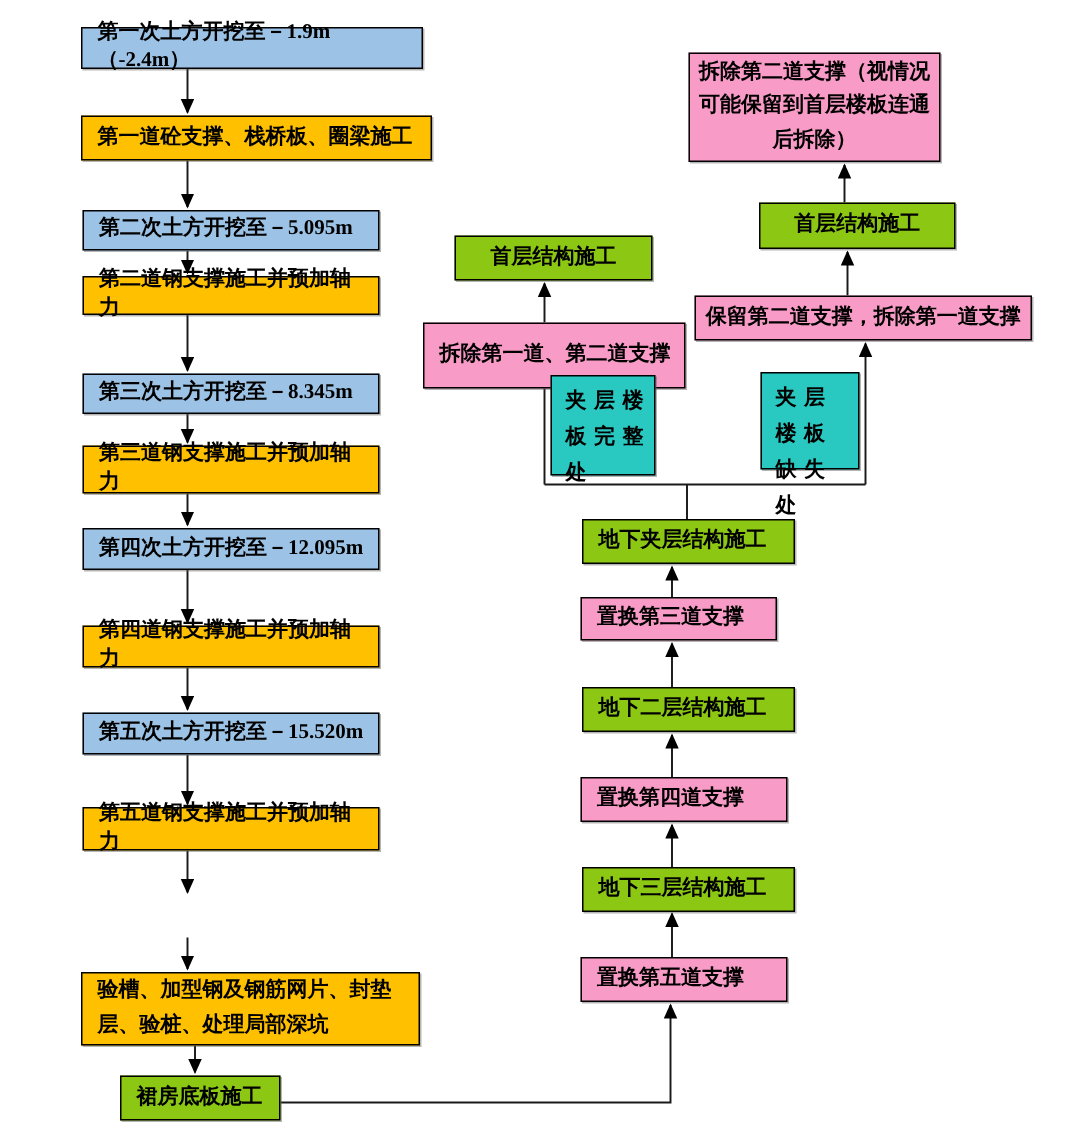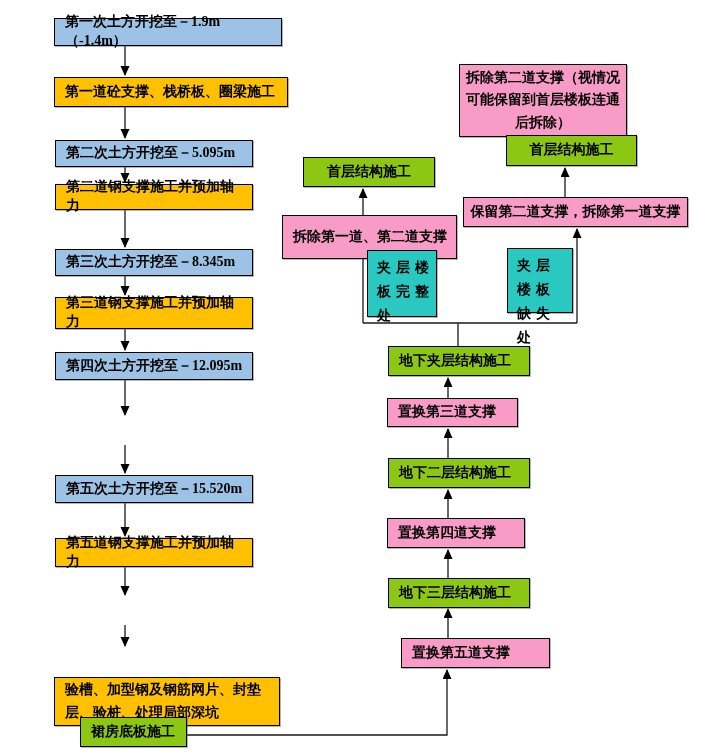--- a/index.html
+++ b/index.html
@@ -30,21 +30,21 @@
   .structure{background:#8CC714;}
   .replace{background:#F89BC6;}
   .condition{
     background:#29C9C2;
     letter-spacing:5px;
     line-height:1.72;
     align-items:flex-start;
     padding:5px 0 0 9px;
   }
   .center{justify-content:center;text-align:center;padding:0 5px;}
-  .multiline{line-height:1.6;margin-top:29px;}
+  .multiline{line-height:1.6;}
 </style>
 </head>
 <body>
 
 <div id="stage">
 
   <svg class="connectors" width="727" height="755">
     <defs>
       <marker id="ah" markerUnits="userSpaceOnUse" markerWidth="11" markerHeight="10" refX="9" refY="4.5" orient="auto">
         <path d="M0,0 L10,4.5 L0,9 z" fill="#000"></path>
@@ -77,41 +77,42 @@
       <path d="M363,323 H577"></path>
       <path d="M363,323 V245" marker-end="url(#ah)"></path>
       <path d="M577,323 V229" marker-end="url(#ah)"></path>
 
       <path d="M363,215 V189" marker-end="url(#ah)"></path>
       <path d="M565,197 V168" marker-end="url(#ah)"></path>
       <path d="M563,135 V110" marker-end="url(#ah)"></path>
     </g>
   </svg>
 
-  <div class="node excav" style="left:54px;top:18px;width:228px;height:28px">第一次土方开挖至－1.9m（-1.4m）</div>
+  <div class="node excav" style="left:54px;top:18px;width:228px;height:28px">第一次土方开挖至－1.9m（-2.4m）</div>
   <div class="node support" style="left:54px;top:77px;width:234px;height:30px">第一道砼支撑、栈桥板、圈梁施工</div>
   <div class="node excav" style="left:55px;top:140px;width:198px;height:27px">第二次土方开挖至－5.095m</div>
   <div class="node support" style="left:55px;top:184px;width:198px;height:26px">第二道钢支撑施工并预加轴力</div>
   <div class="node excav" style="left:55px;top:249px;width:198px;height:27px">第三次土方开挖至－8.345m</div>
   <div class="node support" style="left:55px;top:297px;width:198px;height:32px">第三道钢支撑施工并预加轴力</div>
   <div class="node excav" style="left:55px;top:352px;width:198px;height:28px">第四次土方开挖至－12.095m</div>
+  <div class="node support" style="left:55px;top:417px;width:198px;height:28px">第四道钢支撑施工并预加轴力</div>
   <div class="node excav" style="left:55px;top:475px;width:198px;height:28px">第五次土方开挖至－15.520m</div>
   <div class="node support" style="left:55px;top:538px;width:198px;height:29px">第五道钢支撑施工并预加轴力</div>
   <div class="node support multiline" style="left:54px;top:648px;width:226px;height:49px">验槽、加型钢及钢筋网片、封垫层、验桩、处理局部深坑</div>
   <div class="node structure" style="left:80px;top:717px;width:107px;height:30px">裙房底板施工</div>
 
   <div class="node structure center" style="left:303px;top:157px;width:132px;height:30px">首层结构施工</div>
   <div class="node replace" style="left:282px;top:215px;width:175px;height:44px">拆除第一道、第二道支撑</div>
   <div class="node condition" style="left:367px;top:250px;width:70px;height:67px">夹层楼板完整处</div>
 
   <div class="node replace center multiline" style="left:459px;top:35px;width:168px;height:73px">拆除第二道支撑（视情况可能保留到首层楼板连通后拆除）</div>
   <div class="node structure center" style="left:506px;top:135px;width:131px;height:31px">首层结构施工</div>
   <div class="node replace center" style="left:463px;top:197px;width:225px;height:30px">保留第二道支撑，拆除第一道支撑</div>
   <div class="node condition" style="left:507px;top:248px;width:66px;height:65px">夹层楼板缺失处</div>
 
   <div class="node structure" style="left:388px;top:346px;width:142px;height:30px">地下夹层结构施工</div>
   <div class="node replace" style="left:387px;top:398px;width:131px;height:29px">置换第三道支撑</div>
   <div class="node replace" style="left:387px;top:518px;width:138px;height:30px">置换第四道支撑</div>
   <div class="node structure" style="left:388px;top:458px;width:142px;height:30px">地下二层结构施工</div>
   <div class="node structure" style="left:388px;top:578px;width:142px;height:30px">地下三层结构施工</div>
-  <div class="node replace" style="left:401px;top:638px;width:149px;height:30px">置换第五道支撑</div>
+  <div class="node replace" style="left:387px;top:638px;width:138px;height:30px">置换第五道支撑</div>
 
 </div>
 
 </body></html>

